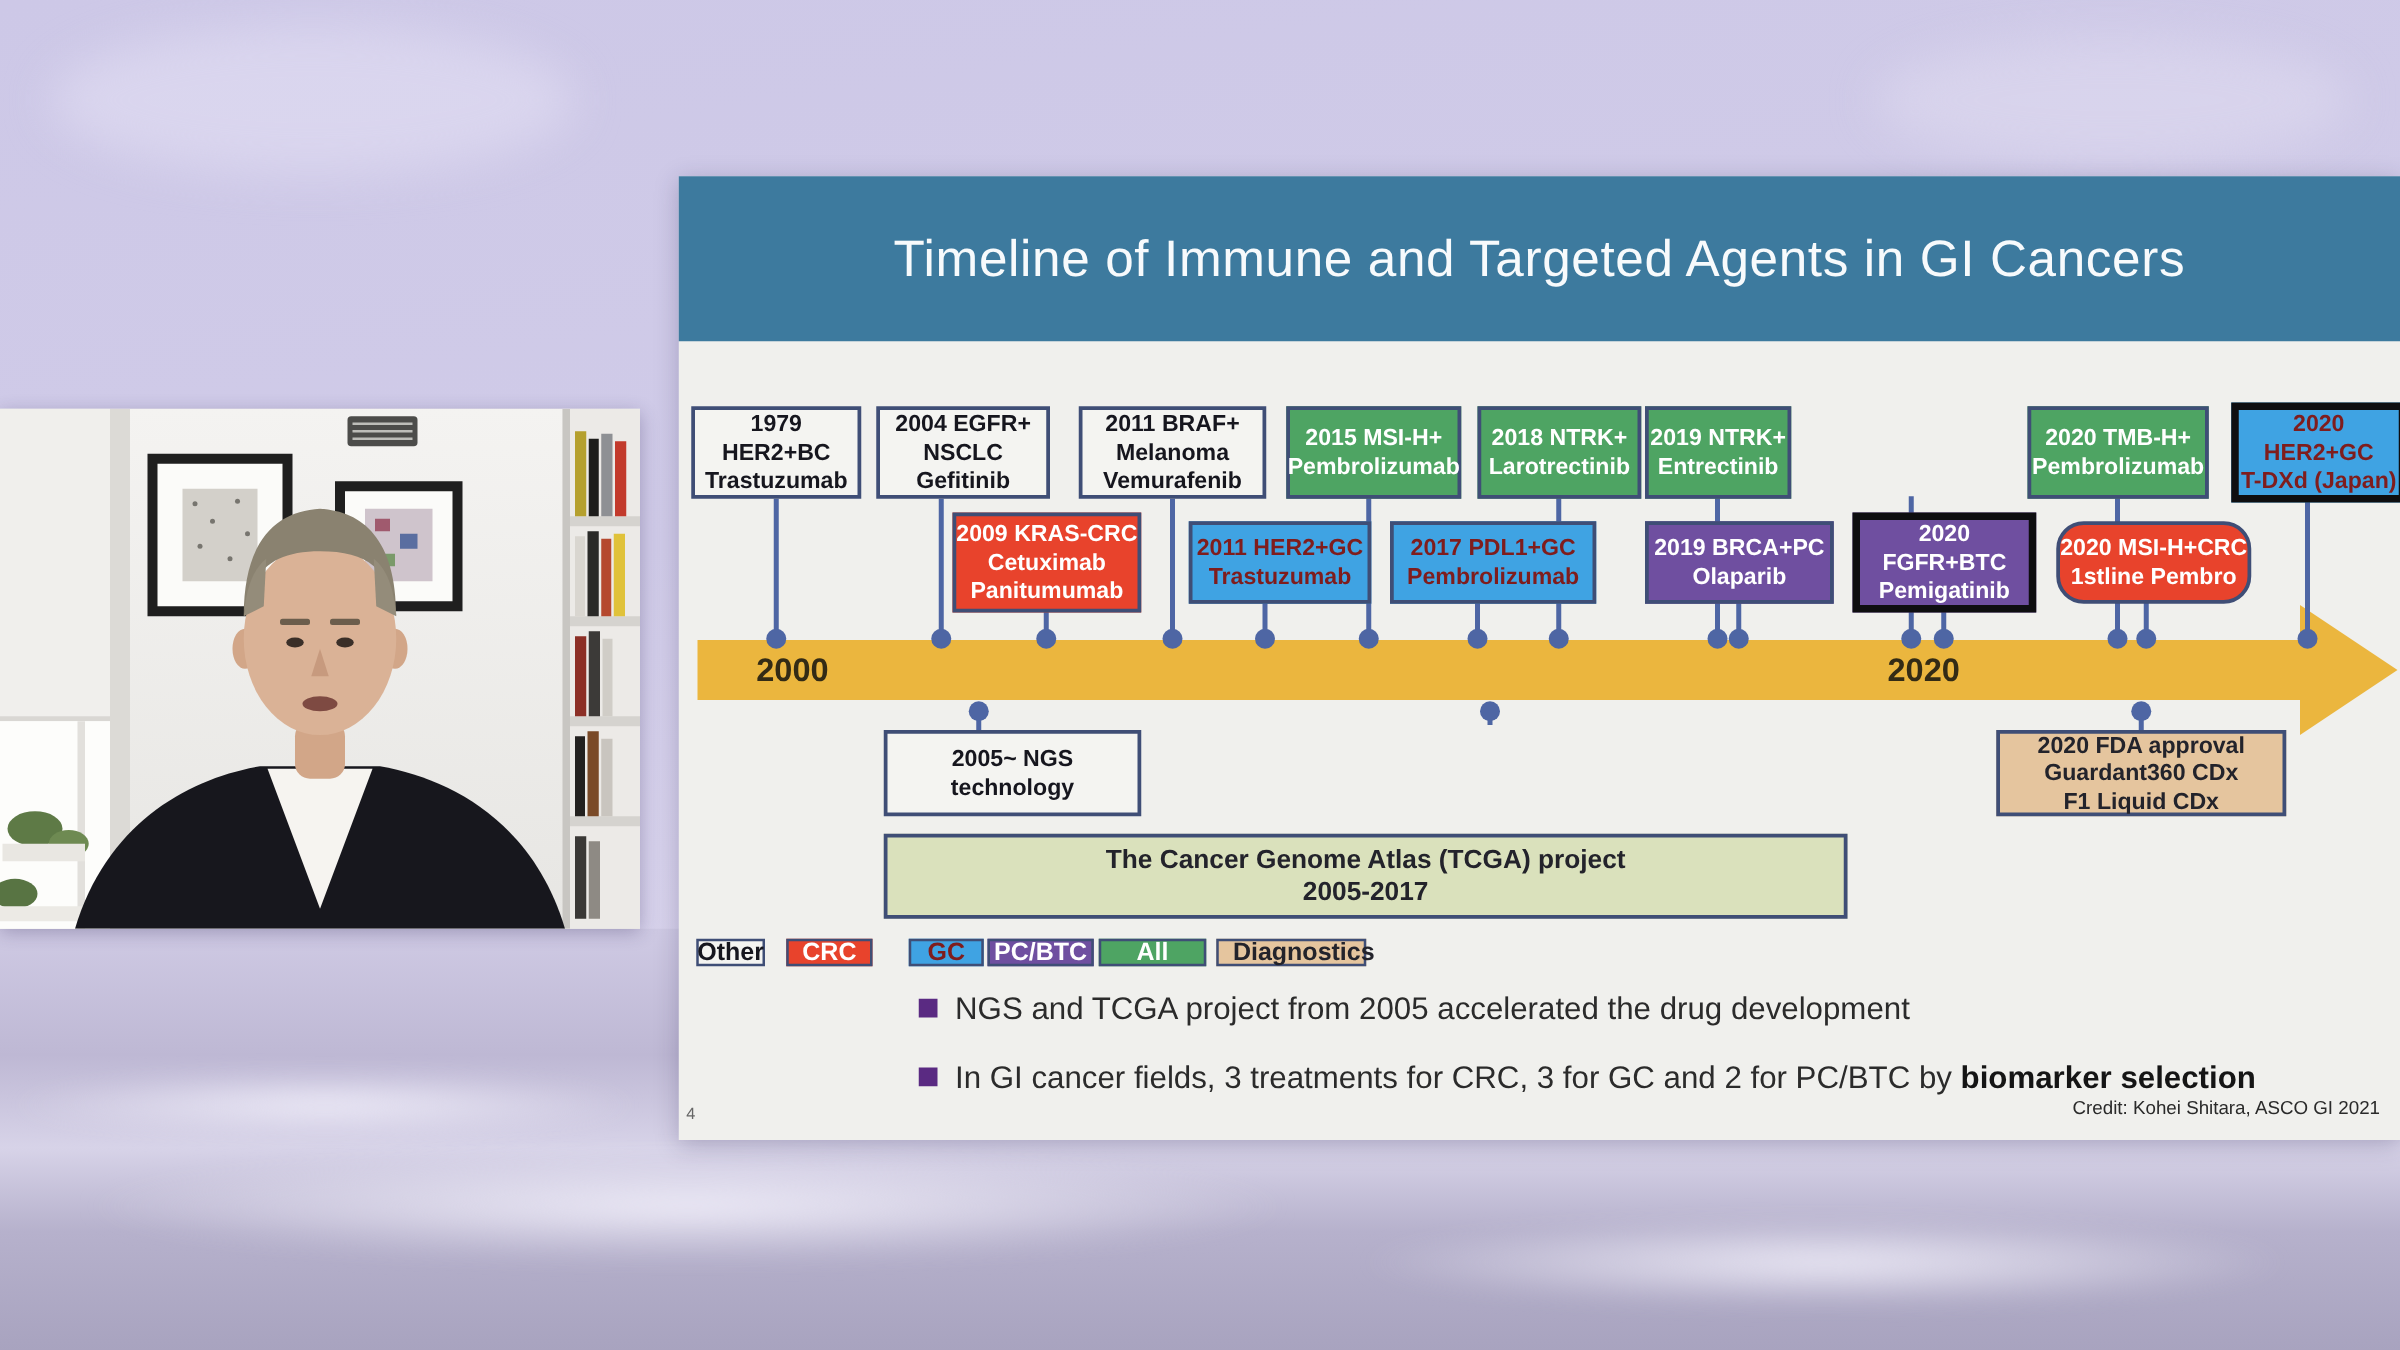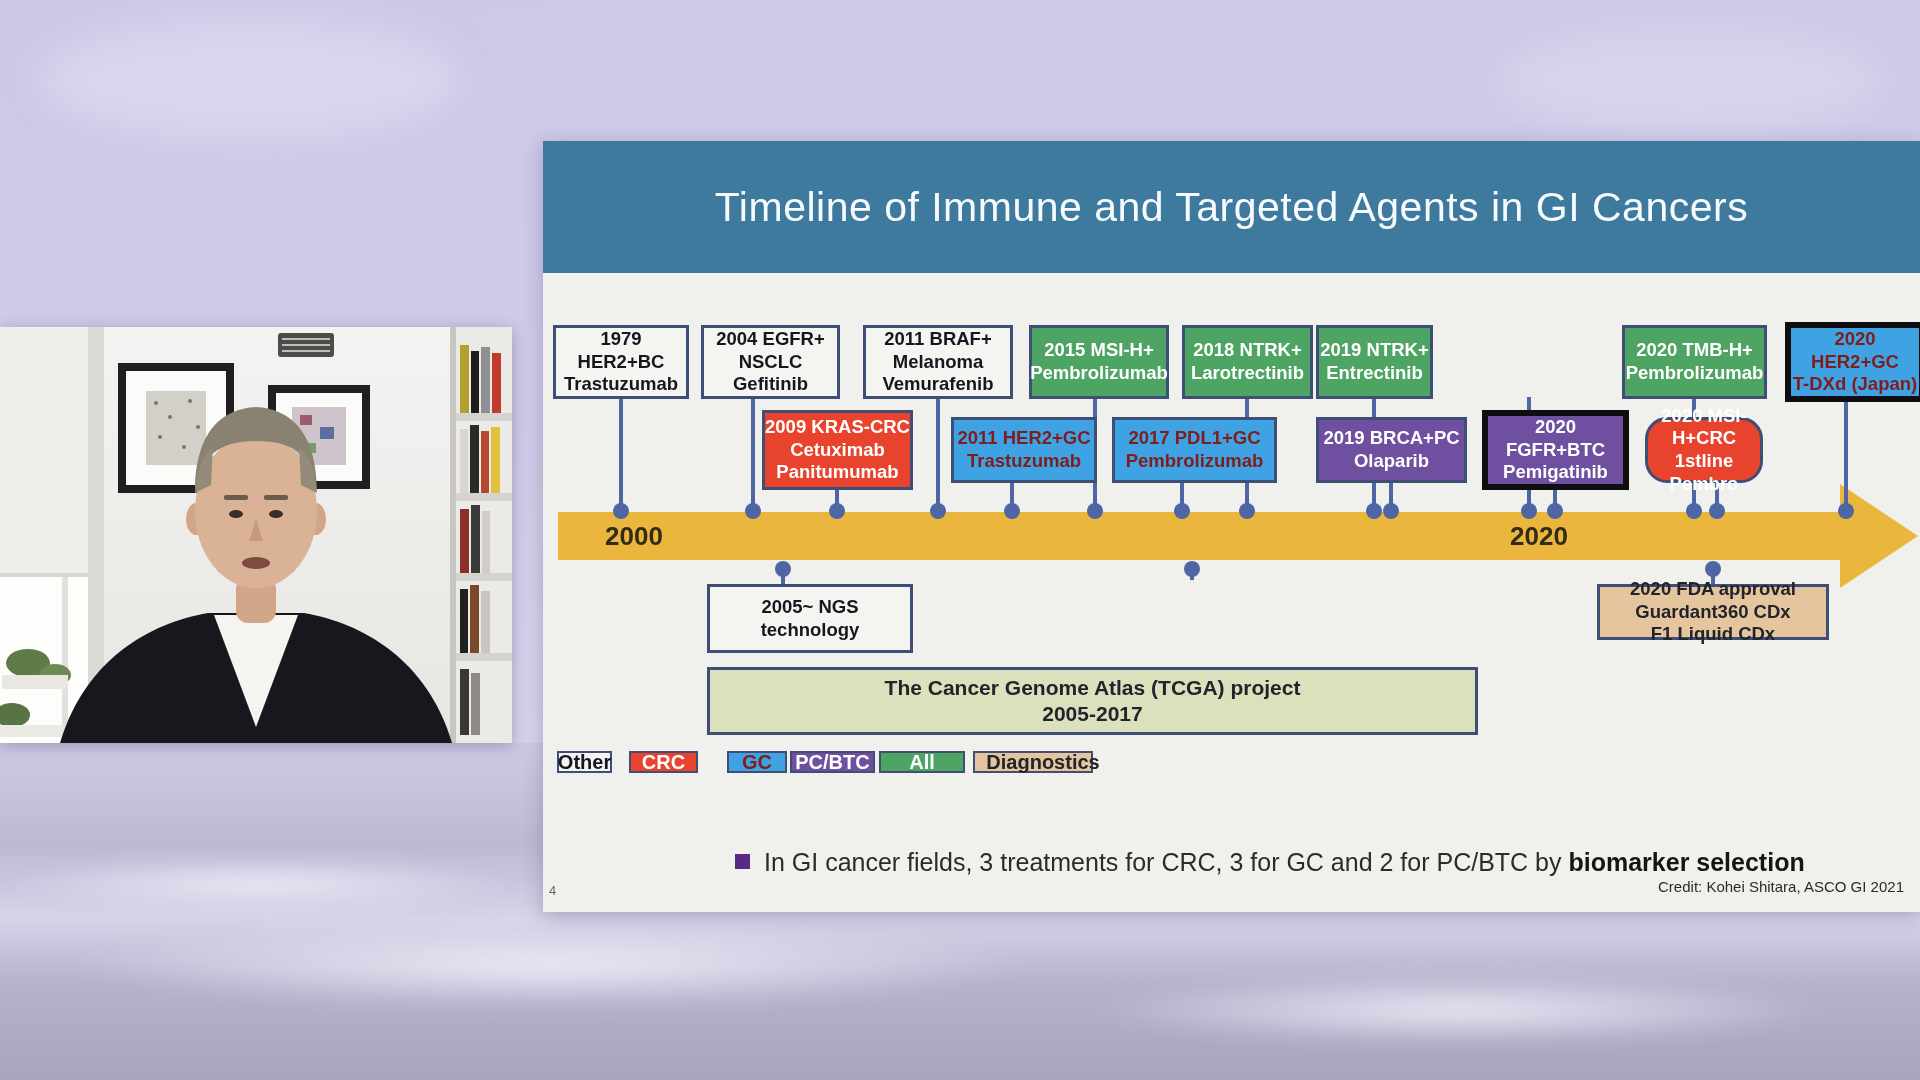--- a/index.html
+++ b/index.html
@@ -139,39 +139,43 @@
 Cetuximab
 Panitumumab</div>
   <div class="ebox cat-gc" style="left:396px;top:276px;width:146px;height:66px;">2011 HER2+GC
 Trastuzumab</div>
   <div class="ebox cat-gc" style="left:557px;top:276px;width:165px;height:66px;">2017 PDL1+GC
 Pembrolizumab</div>
   <div class="ebox cat-pcbtc" style="left:773px;top:276px;width:151px;height:66px;">2019 BRCA+PC
 Olaparib</div>
   <div class="ebox cat-pcbtc hl" style="left:939px;top:269px;width:147px;height:80px;">2020 FGFR+BTC
 Pemigatinib</div>
-  <div class="ebox cat-crc" style="left:1102px;top:276px;width:118px;height:66px;border-radius:22px;">2020 MSI-H+CRC
+  <div class="ebox cat-crc" style="left:1102px;top:276px;width:156px;height:66px;border-radius:22px;">2020 MSI-H+CRC
 1stline Pembro</div>
 
   <div class="ebox cat-other" style="left:164px;top:443px;width:206px;height:69px;">2005~ NGS
 technology</div>
-  <div class="ebox cat-diagnostics" style="left:1054px;top:443px;width:232px;height:56px;">2020 FDA approval
+  <div class="ebox cat-diagnostics" style="left:1054px;top:443px;width:232px;height:69px;">2020 FDA approval
 Guardant360 CDx
 F1 Liquid CDx</div>
 
   <div class="ebox cat-tcga" style="left:164px;top:526px;width:771px;height:68px;font-size:21px;">The Cancer Genome Atlas (TCGA) project
 2005-2017</div>
 
   <div class="lg cat-other" style="left:14px;width:55px;">Other</div>
   <div class="lg cat-crc" style="left:86px;width:69px;">CRC</div>
   <div class="lg cat-gc" style="left:172px;width:60px;">GC</div>
   <div class="lg cat-pcbtc" style="left:247px;width:85px;">PC/BTC</div>
   <div class="lg cat-all" style="left:336px;width:86px;">All</div>
   <div class="lg cat-diagnostics" style="left:430px;width:120px;padding-left:20px;">Diagnostics</div>
 
+  <div class="bullet-row" style="top:650px;">
+    <div class="bullet-marker"></div>
+    <div class="bullet-text"><span>NGS and TCGA project from 2005 accelerated the drug development</span><b></b></div>
+  </div>
   <div class="bullet-row" style="top:705px;text-align:center;">
     <div class="bullet-marker"></div>
     <div class="bullet-text"><span>In GI cancer fields, 3 treatments for CRC, 3 for GC and 2 for PC/BTC by </span><b>biomarker selection</b></div>
   </div>
 
   <div class="credit">Credit: Kohei Shitara, ASCO GI 2021</div>
   <div class="pagenum">4</div>
 </div>
 
 <div class="webcam">

